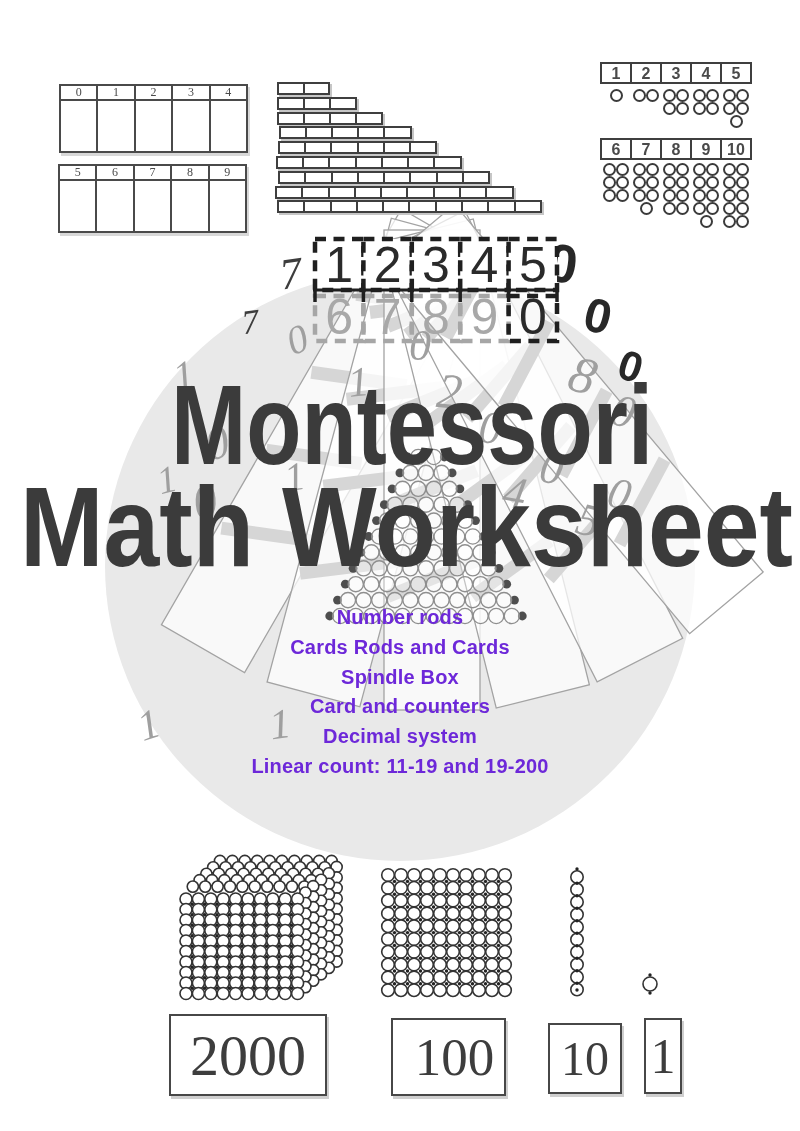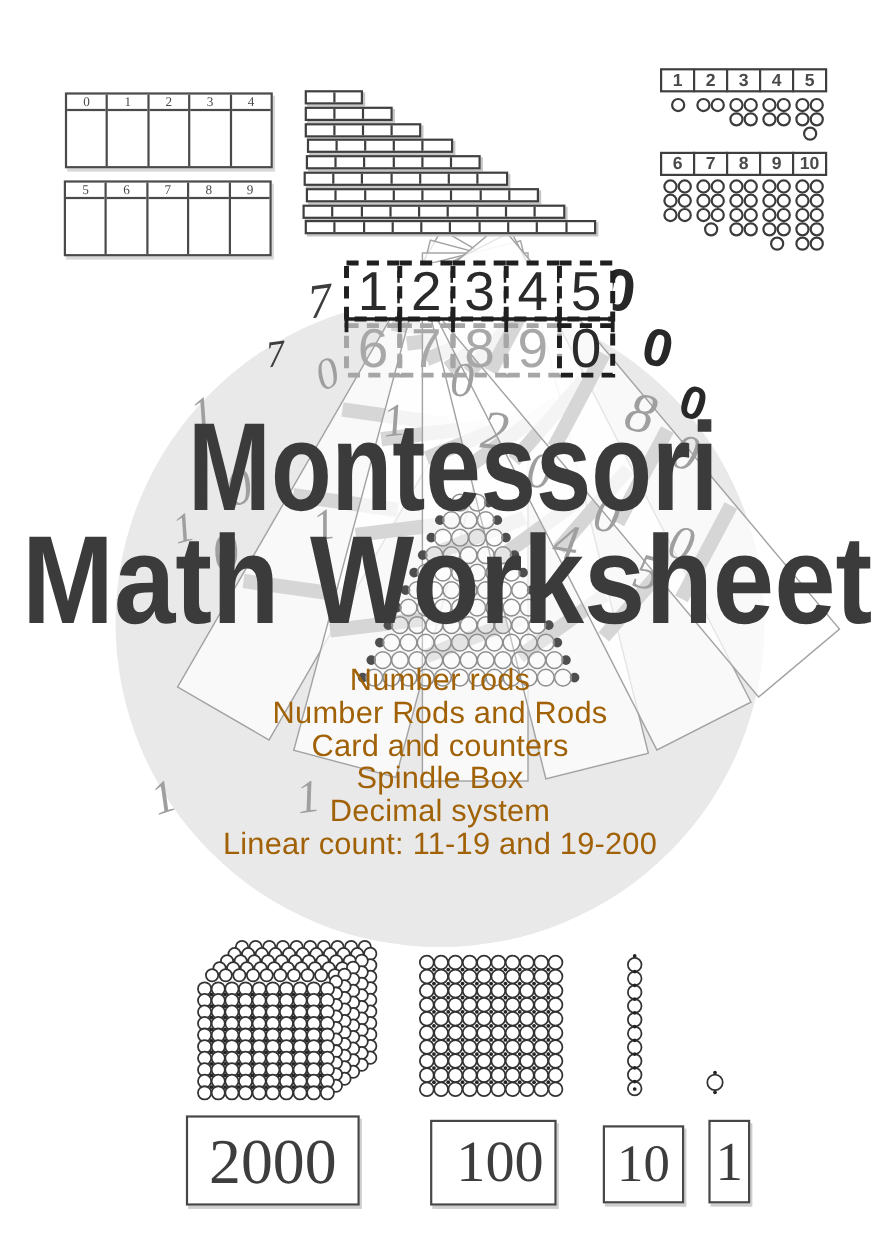--- a/index.html
+++ b/index.html
@@ -23,21 +23,21 @@
 
   
   .cc-card{position:absolute;width:32px;height:22px;border:2px solid #3f3f3f;background:#fff;
            box-sizing:border-box;text-align:center;font-weight:700;font-size:16px;
            line-height:19px;color:#4a4a4a;}
   .counter{position:absolute;width:13px;height:13px;border:2px solid #3b3b3b;border-radius:50%;
            background:#fff;box-sizing:border-box;}
 
   
   .subtitles{position:absolute;left:18px;top:603px;width:764px;text-align:center;
-             font-size:28px;font-weight:400;color:#a16207;line-height:29.8px;letter-spacing:.2px;}
+             font-size:20px;font-weight:700;color:#6d28d9;line-height:29.8px;letter-spacing:.2px;}
 
   
   .dec-label{position:absolute;border:2.5px solid #474747;background:#fff;box-sizing:border-box;
              display:flex;align-items:center;justify-content:center;
              font-family:"Liberation Serif",serif;color:#3d3d3d;box-shadow:2px 3px 0 #cfcfcf;}
 </style>
 </head>
 <body>
 
 <div class="page">
@@ -440,23 +440,23 @@
       <div class="counter" style="left:736px;top:215px;"></div>
     </div>
 
   <svg width="800" height="1131" viewBox="0 0 800 1131">
     <text x="171" y="464" textLength="482" lengthAdjust="spacingAndGlyphs" font-family="Liberation Sans, sans-serif" font-weight="bold" font-size="114" fill="#3b3b3b">Montessori</text>
     <text x="20" y="566" textLength="773" lengthAdjust="spacingAndGlyphs" font-family="Liberation Sans, sans-serif" font-weight="bold" font-size="114" fill="#3b3b3b">Math Worksheet</text>
   </svg>
 
   <div class="subtitles">
     <div>Number rods</div>
-    <div>Number Rods and Rods</div>
+    <div>Cards Rods and Cards</div>
+    <div>Spindle Box</div>
     <div>Card and counters</div>
-    <div>Spindle Box</div>
     <div>Decimal system</div>
     <div>Linear count: 11-19 and 19-200</div>
   </div>
 
   <svg id="beads-svg" width="800" height="1131" viewBox="0 0 800 1131">
       <g>
         <circle cx="220" cy="861" r="5.6" stroke="#333333" stroke-width="1.6" fill="#ffffff"></circle>
         <circle cx="232.4" cy="861" r="5.6" stroke="#333333" stroke-width="1.6" fill="#ffffff"></circle>
         <circle cx="244.8" cy="861" r="5.6" stroke="#333333" stroke-width="1.6" fill="#ffffff"></circle>
         <circle cx="257.2" cy="861" r="5.6" stroke="#333333" stroke-width="1.6" fill="#ffffff"></circle>

